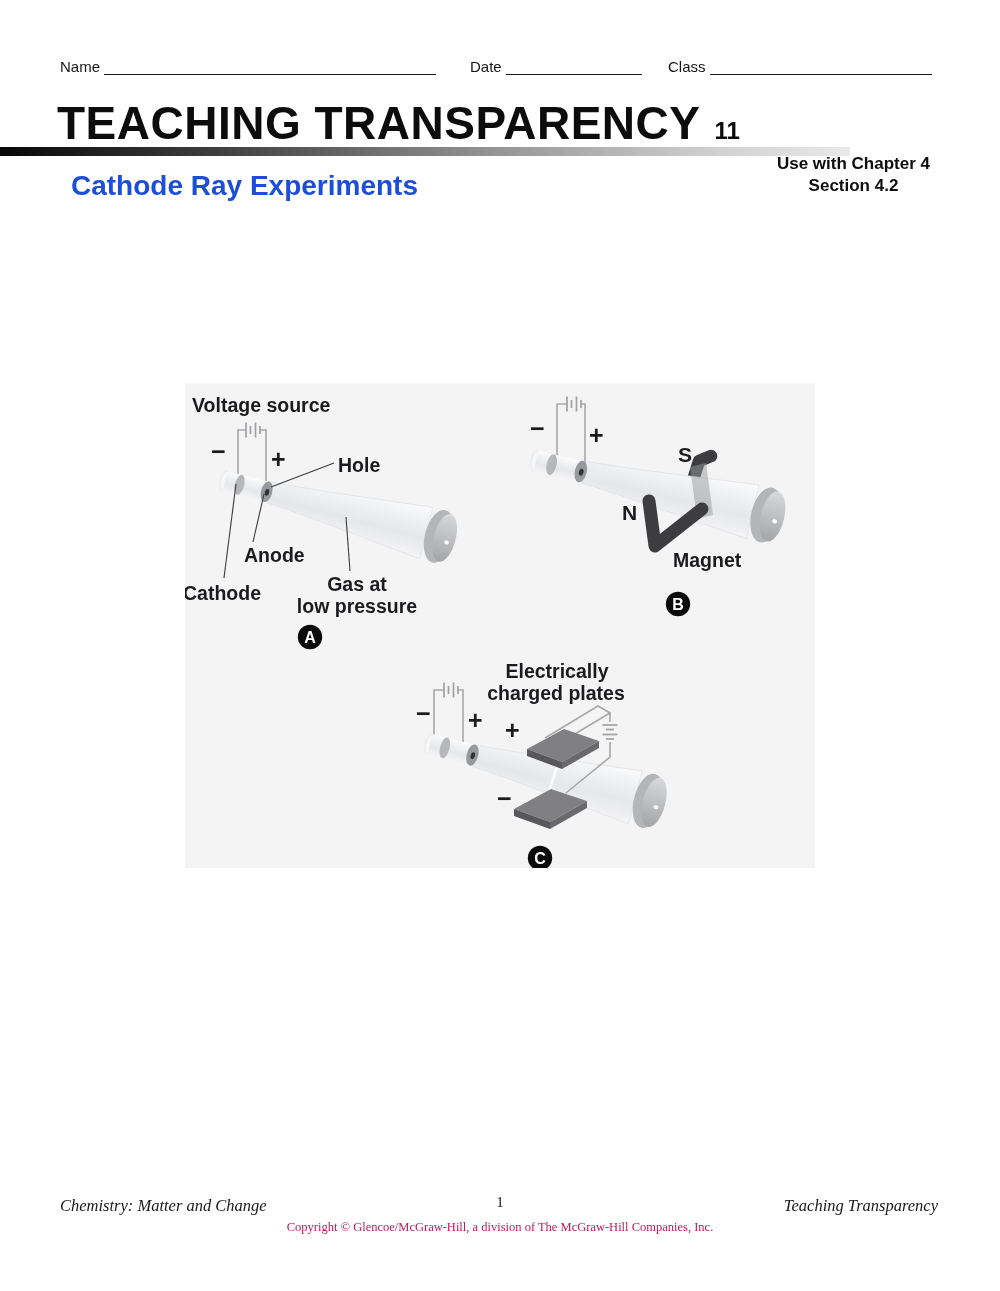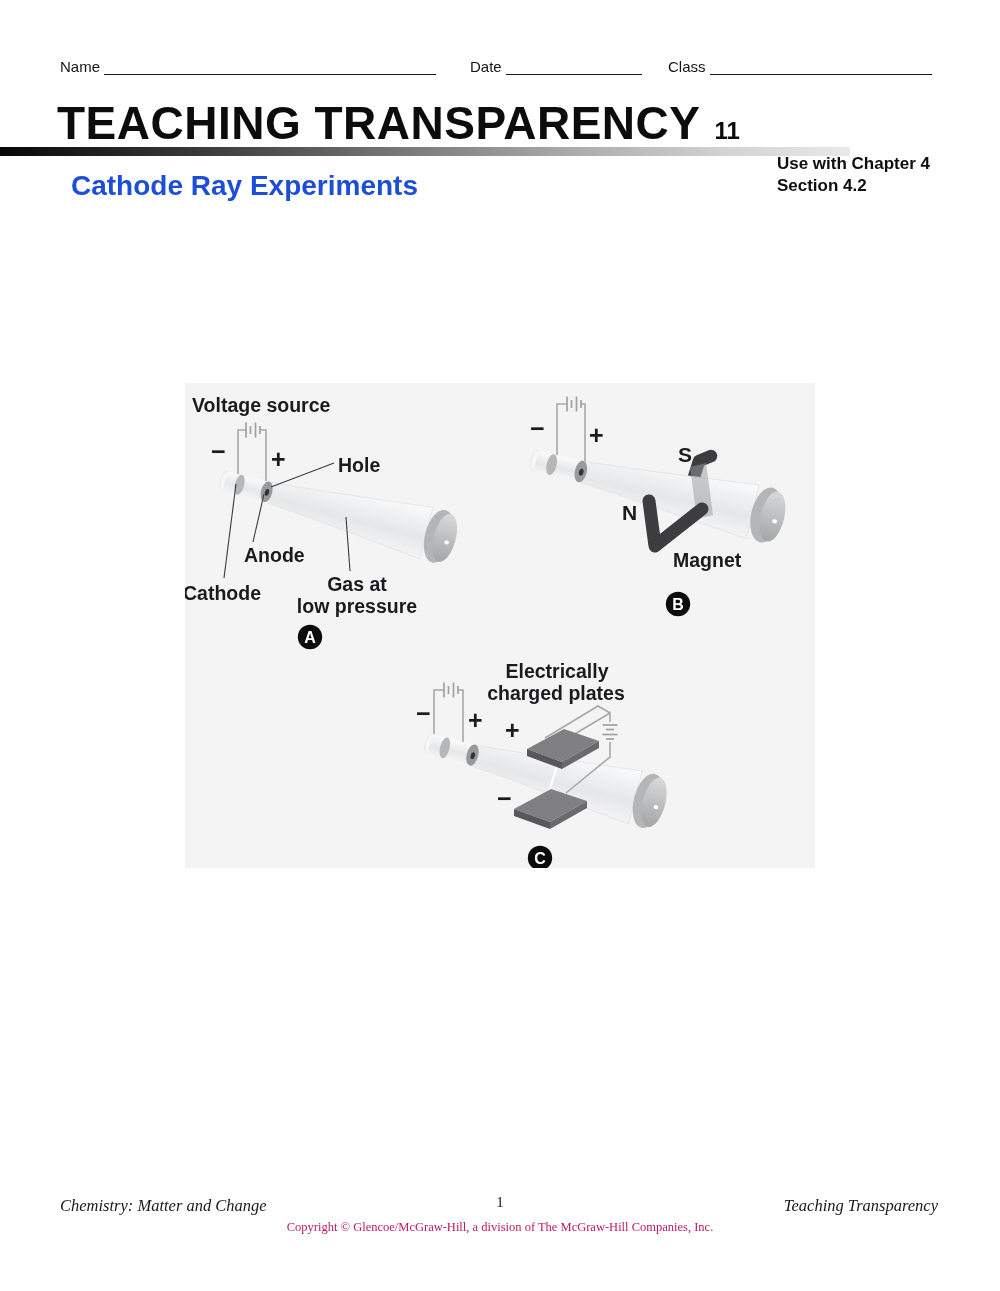--- a/index.html
+++ b/index.html
@@ -12,21 +12,21 @@
   .g-name{left:60px;width:376px;}
   .g-date{left:470px;width:172px;}
   .g-class{left:656px;width:264px;margin-left:12px;}
 
   
   .title-row{position:absolute;left:57px;top:96px;display:flex;align-items:baseline;white-space:nowrap;}
   .title-main{font-size:46px;font-weight:bold;letter-spacing:0.5px;color:#0c0c0c;}
   .title-num{font-size:24px;font-weight:bold;margin-left:14px;color:#0c0c0c;}
   .grad-bar{position:absolute;left:0;top:147px;width:850px;height:9px;
             background:linear-gradient(to right,#070707 0%,#1d1d1d 10%,#3d3d3d 25%,#6a6a6a 42%,#949494 58%,#b5b5b5 72%,#d2d2d2 85%,#e9e9e9 100%);}
-  .use-with{position:absolute;right:70px;top:153px;text-align:left;font-size:17px;font-weight:bold;line-height:1.28;color:#0e0e0e;}
+  .use-with{position:absolute;right:70px;top:153px;text-align:center;font-size:17px;font-weight:bold;line-height:1.28;color:#0e0e0e;}
   .subtitle{position:absolute;left:59px;top:170px;font-size:28px;font-weight:bold;color:#1d4ed8;margin-left:12px;}
 
   
   .panel{position:absolute;left:185px;top:383px;width:630px;height:485px;background:#8b5cf6;}
   .panel svg{display:block;}
 
   svg text{font-family:"Liberation Sans",sans-serif;fill:#1b1b1d;}
   .lbl{font-size:19.5px;font-weight:600;}
   .sign{font-size:25px;font-weight:700;}
   .pole{font-size:21px;font-weight:700;}

